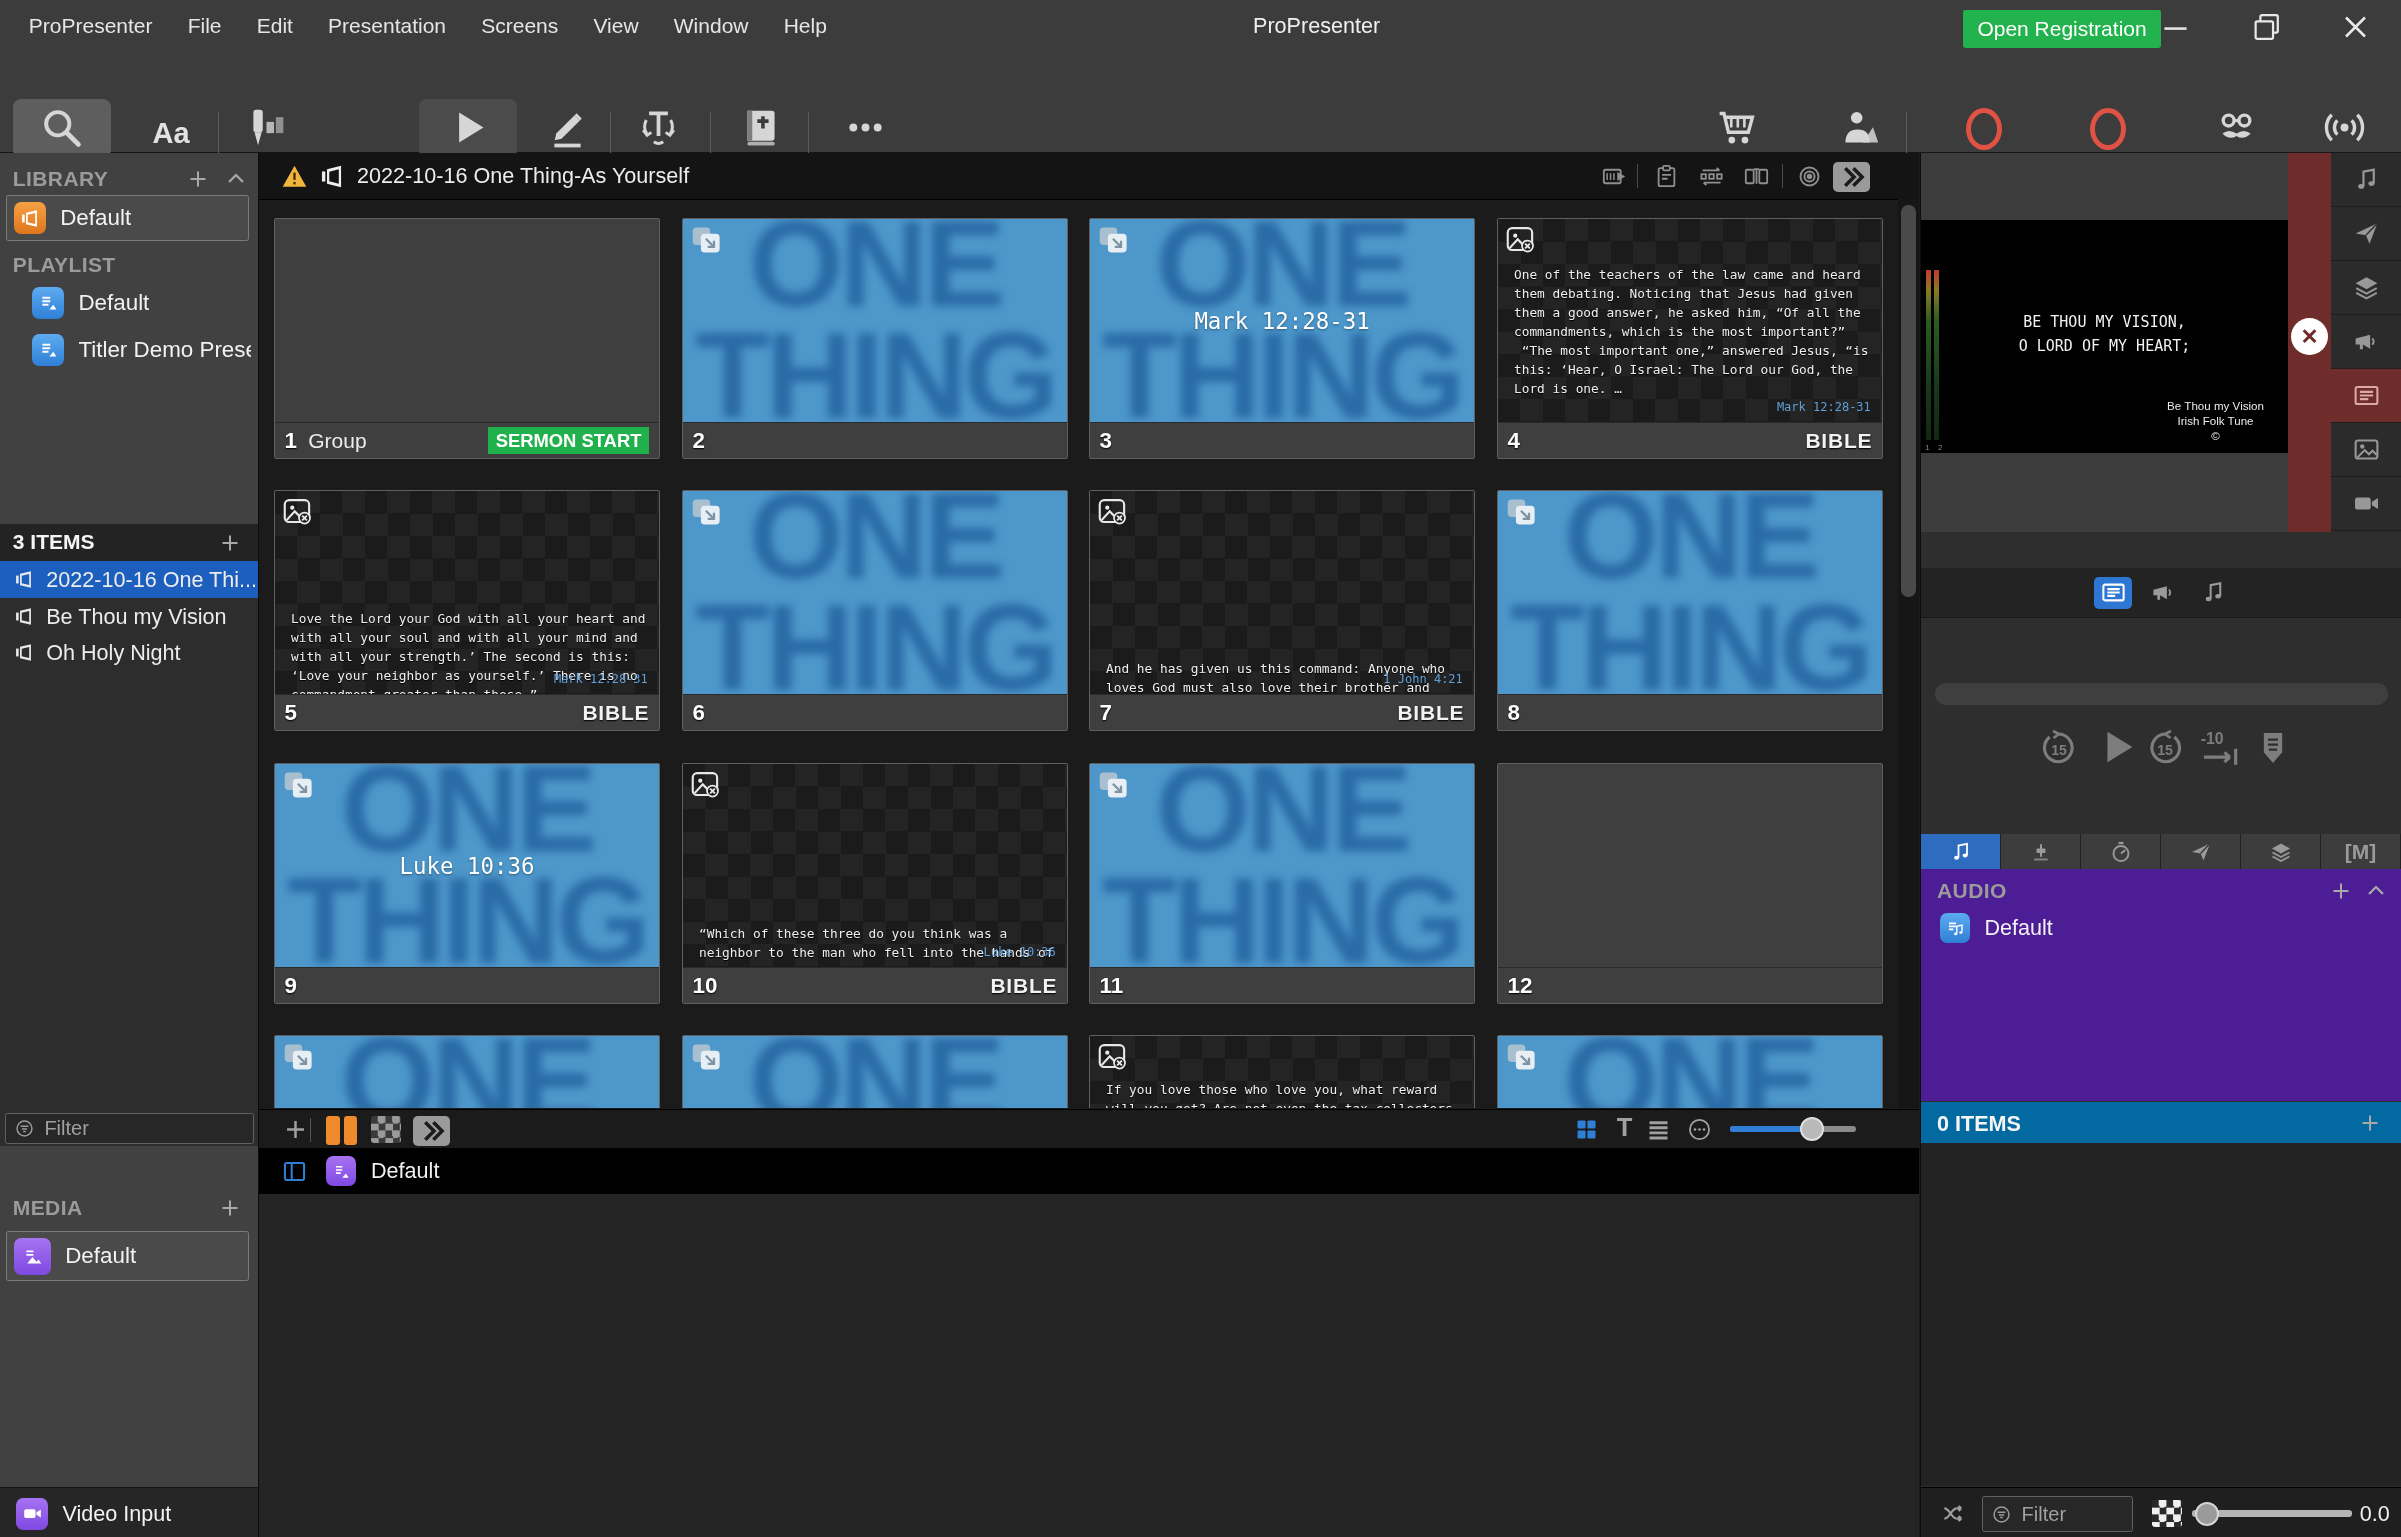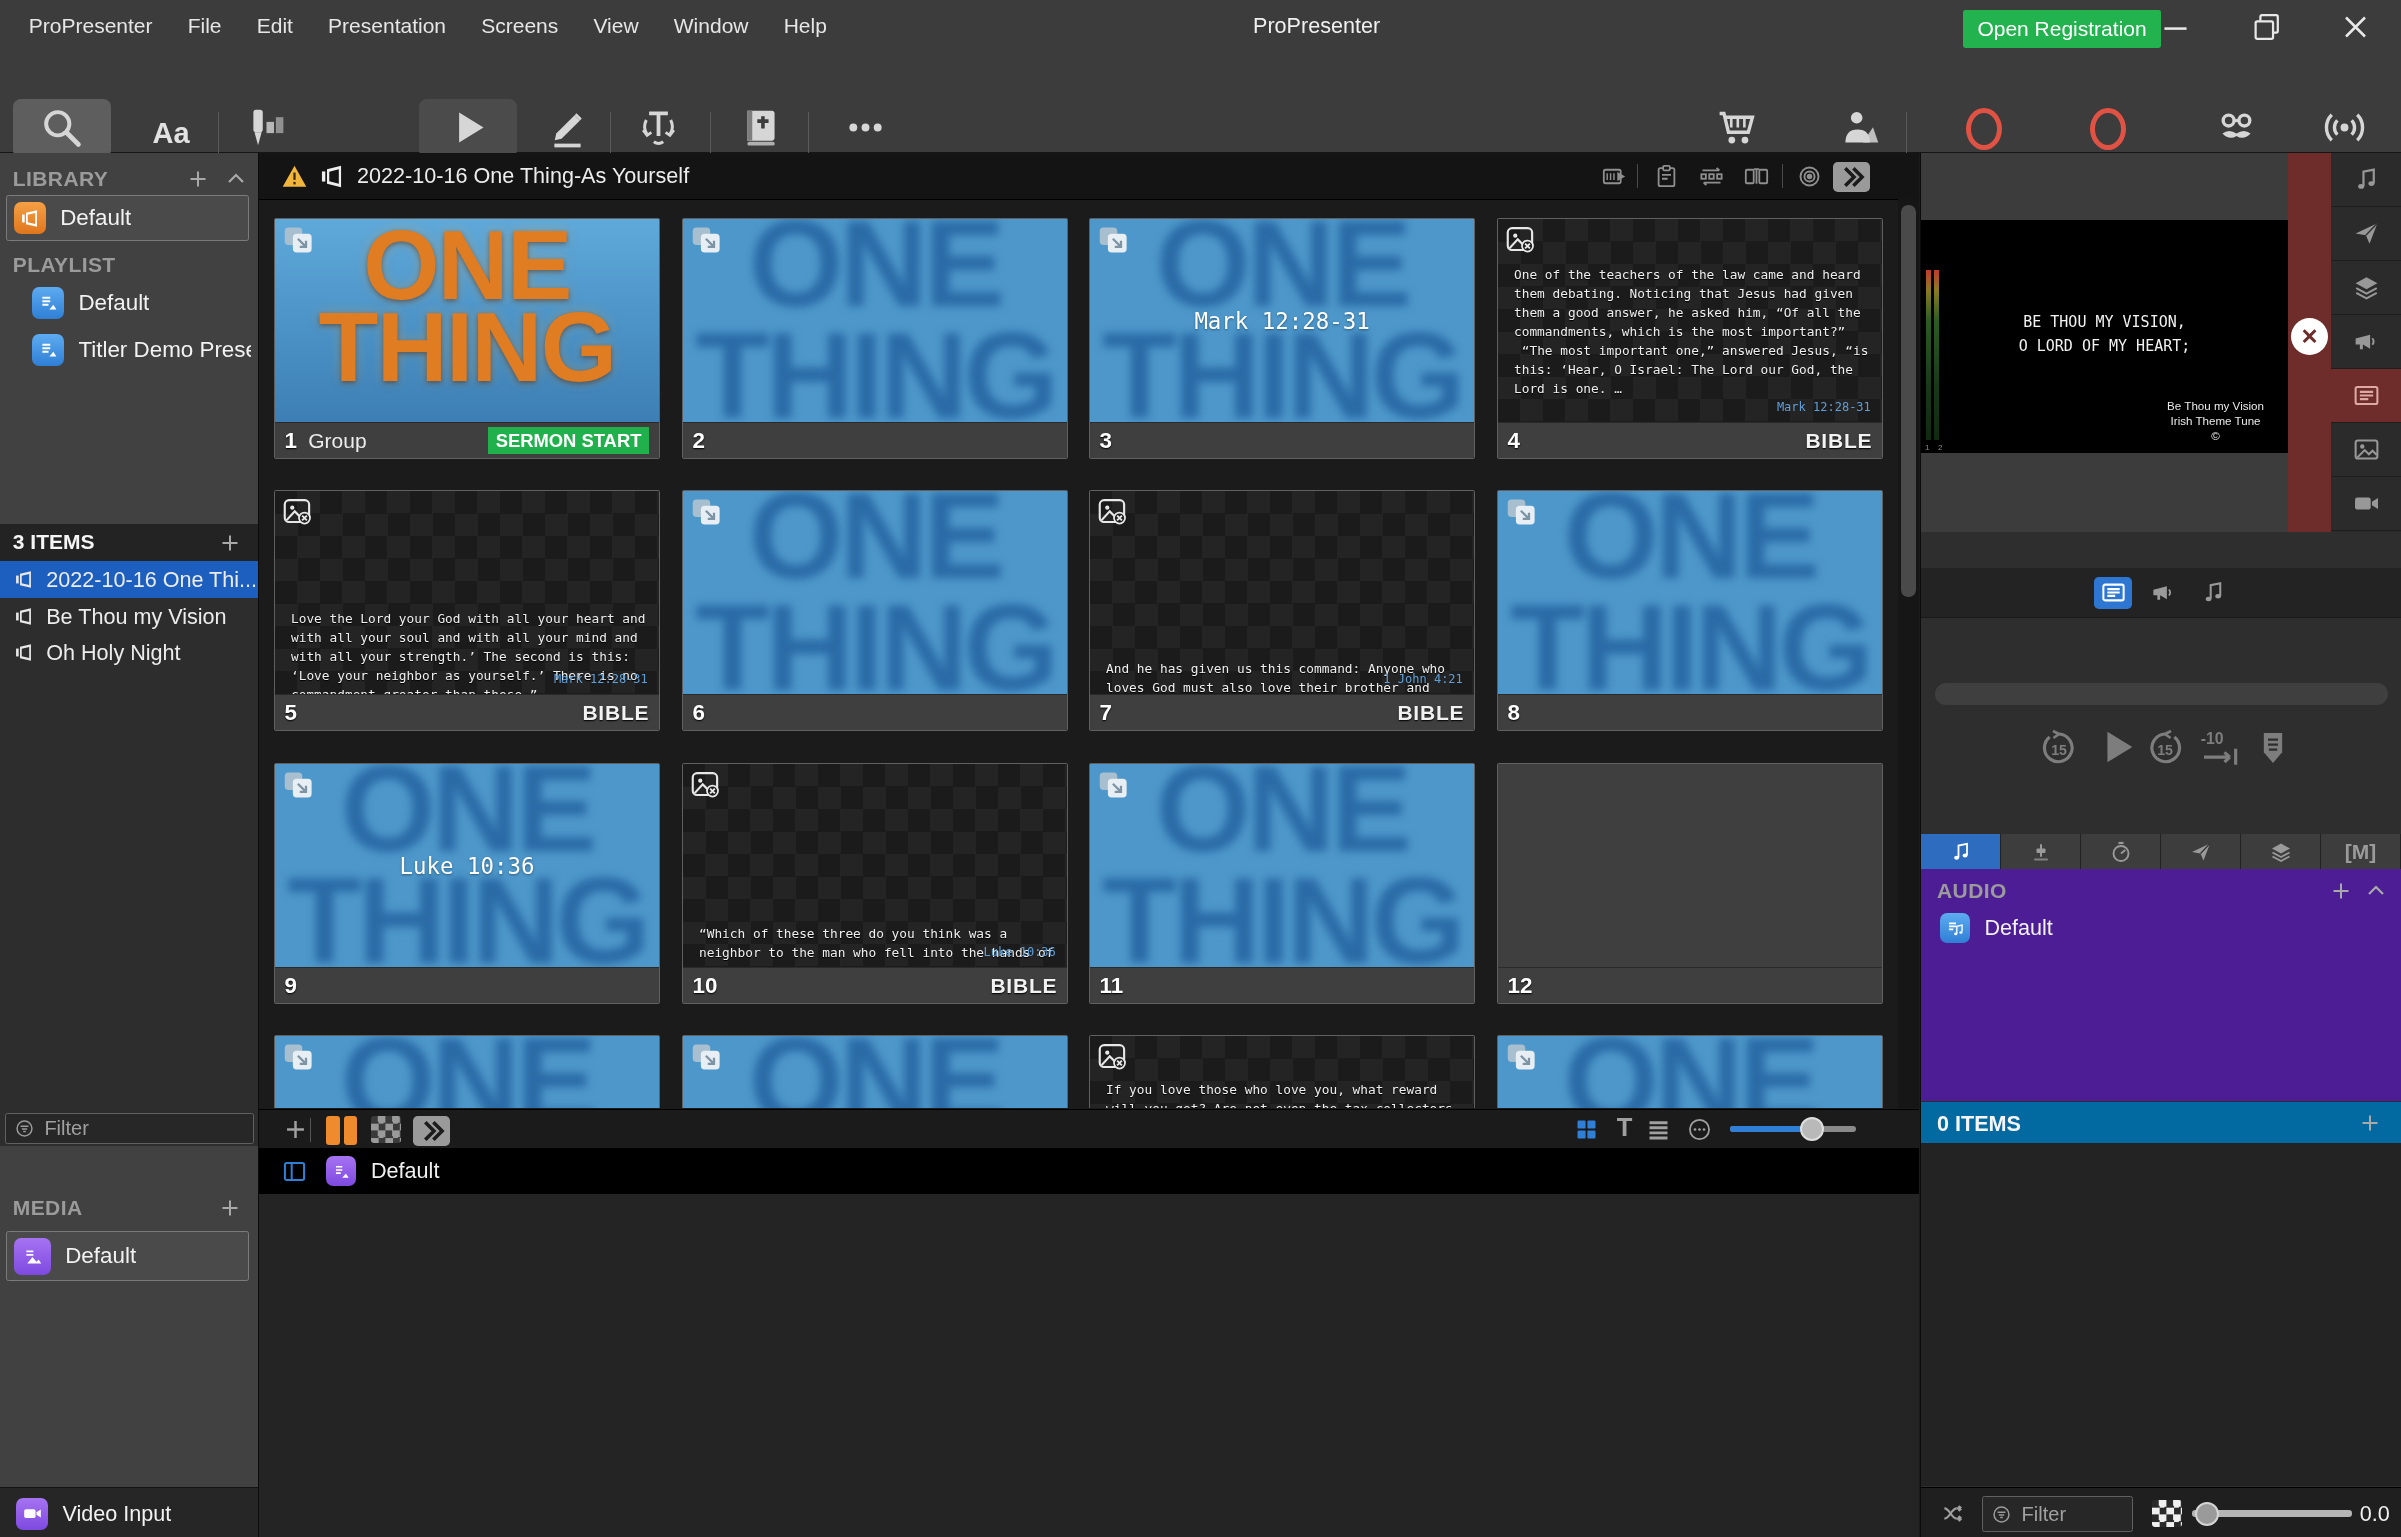--- a/index.html
+++ b/index.html
@@ -490,30 +490,20 @@
       </span>
     <span class="ph-ico skipbtn" style="left:1574px;width:37px;height:30px;top:8.8px">
         <svg viewBox="0 0 24 24" fill="none" stroke="#1b1b1b" stroke-width="2.8">
           <path d="M7 5 L14 12 L7 19 M13.5 5 L20.5 12 L13.5 19"></path>
         </svg>
       </span>
   </div>
 
   <div id="grid" class="abs">
       <div class="slide" style="left: 15px; top: 19px;">
-        <div class="thumb t-art">
-          <div class="artword">ONE<br>THING</div>
-          <span class="sicon">
-            <svg viewBox="0 0 26 24">
-              <rect x="2" y="2" width="14" height="14" rx="3" fill="#a8bfd0"></rect>
-              <rect x="8.5" y="7" width="15" height="15" rx="3" fill="#e7eef4"></rect>
-              <path d="M12.5 11 L19 17.5 M19 12.5 V17.5 H14" stroke="#7d94a5" stroke-width="1.8" fill="none"></path>
-            </svg>
-          </span>
-        </div>
         <div class="sfooter">
           <span class="snum">1</span>
           <span class="sgroup">Group</span>
           <span class="badge">SERMON START</span>
         </div>
       </div>
       <div class="slide" style="left: 423px; top: 19px;">
         <div class="thumb t-img">
           <div class="bigword">ONE<br>THING</div>
           <span class="sicon">
@@ -809,21 +799,21 @@
 
 </div>
 
 <div id="rpanel" class="abs">
   <div id="preview-zone" class="abs">
     <div id="preview" class="abs">
       <div class="meter" style="left:4.8px"></div>
       <div class="meter" style="left:12.8px"></div>
       <div id="meter-lab">1 2</div>
       <div id="pv-text"><span>BE THOU MY VISION,</span><br><span>O LORD OF MY HEART;</span></div>
-      <div id="pv-credit"><span>Be Thou my Vision</span><br><span>Irish Theme Tune</span><br><span>©</span></div>
+      <div id="pv-credit"><span>Be Thou my Vision</span><br><span>Irish Folk Tune</span><br><span>©</span></div>
     </div>
     <div id="clear-strip" class="abs"></div>
     <div id="clear-x" class="abs">✕</div>
     <div id="layerstrip" class="abs">
         <div class="lcell">
           <span class="lsvg">
             <svg viewBox="0 0 24 24">
               <path d="M9.5 17.5 V5.5 L18 3.8 v11.4" fill="none" stroke="currentColor" stroke-width="1.8"></path>
               <ellipse cx="7.6" cy="17.7" rx="2.5" ry="2" fill="currentColor"></ellipse>
               <ellipse cx="16.1" cy="15.4" rx="2.5" ry="2" fill="currentColor"></ellipse>

